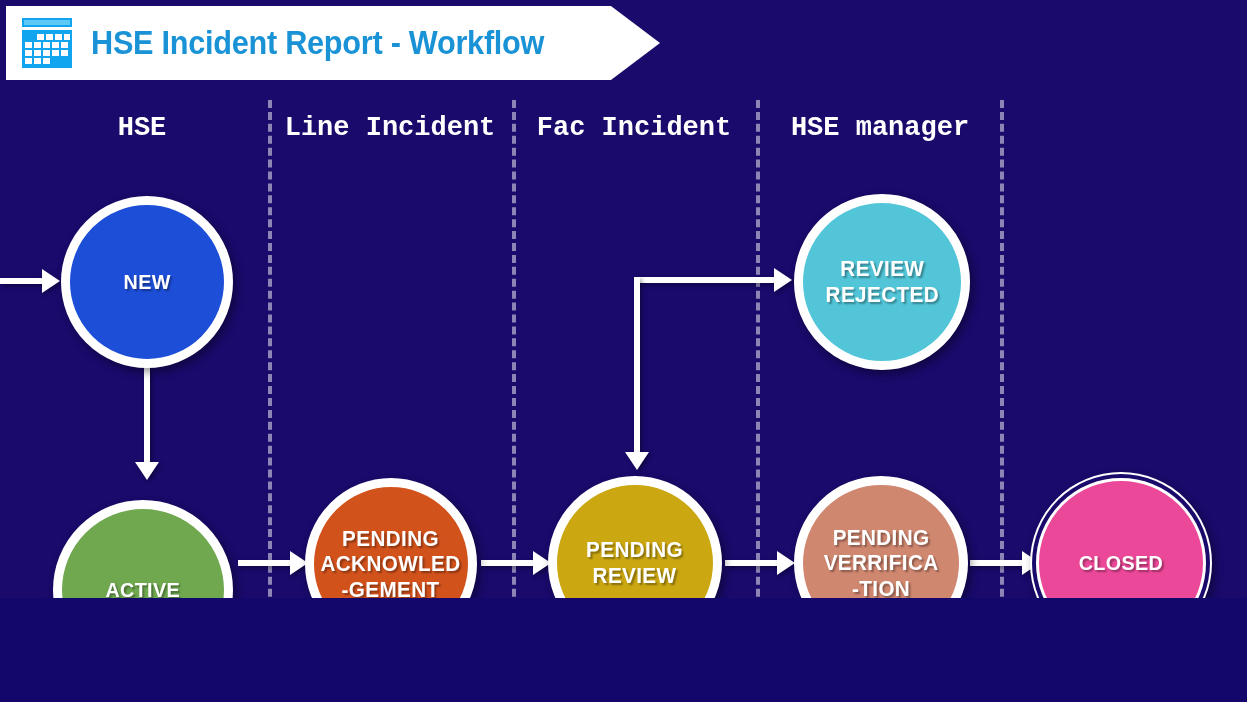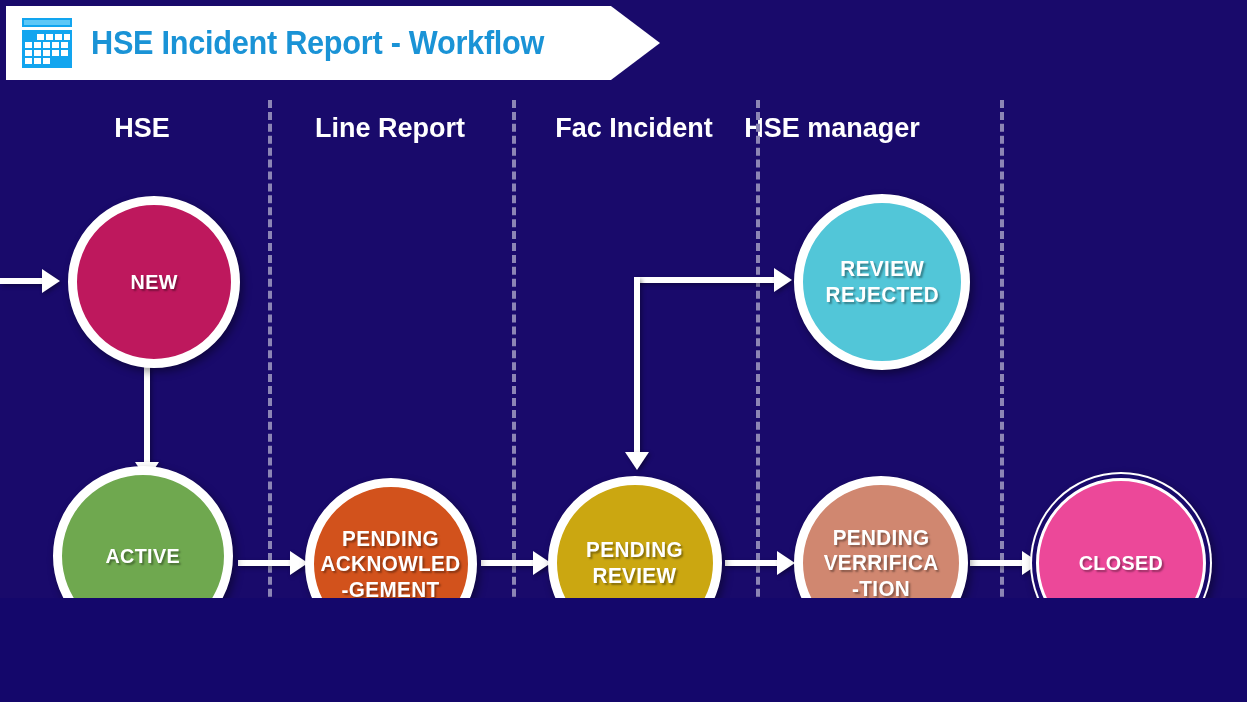--- a/index.html
+++ b/index.html
@@ -55,21 +55,21 @@
 
   
   .lane-header {
     position: absolute;
     color: #ffffff;
     font-size: 27px;
     font-weight: bold;
     white-space: nowrap;
     text-align: right;
     transform: translateX(-50%);
-    font-family: Liberation Sans, sans-serif;
+    font-family: Liberation Mono, monospace;
   }
 
   
   .lane-divider {
     position: absolute;
     top: 100px;
     width: 0;
     height: 592px;
     border-left: 4px dashed #8c85b5;
   }
@@ -156,23 +156,23 @@
           <rect x="5" y="42" width="7" height="6"></rect>
           <rect x="14" y="42" width="7" height="6"></rect>
           <rect x="23" y="42" width="7" height="6"></rect>
         </g>
       </svg>
       <div id="banner-title">HSE Incident Report - Workflow</div>
     </div>
   </div>
 
   <div class="lane-header" style="left:142px; top:113px;">HSE</div>
-  <div class="lane-header" style="left:390px; top:113px;">Line Report</div>
+  <div class="lane-header" style="left:390px; top:113px;">Line Incident</div>
   <div class="lane-header" style="left:634px; top:113px;">Fac Incident</div>
-  <div class="lane-header" style="left:832px; top:113px;">HSE manager</div>
+  <div class="lane-header" style="left:880px; top:113px;">HSE manager</div>
 
   <div class="lane-divider" style="left:268px;"></div>
   <div class="lane-divider" style="left:512px;"></div>
   <div class="lane-divider" style="left:756px;"></div>
   <div class="lane-divider" style="left:1000px;"></div>
 
   <div class="conn h" style="left:0px;   top:278px; width:44px;"></div>
   <div class="arrowhead right" style="left:42px; top:269px;"></div>
 
   <div class="conn v" style="left:144px; top:366px; height:108px;"></div>
@@ -188,29 +188,29 @@
   <div class="arrowhead right" style="left:777px; top:551px;"></div>
 
   <div class="conn h" style="left:970px; top:560px; width:62px;"></div>
   <div class="arrowhead right" style="left:1022px; top:551px;"></div>
 
   <div class="conn h" style="left:634px; top:277px; width:148px;"></div>
   <div class="arrowhead right" style="left:774px; top:268px;"></div>
   <div class="conn v" style="left:634px; top:277px; height:186px;"></div>
   <div class="arrowhead down" style="left:625px; top:452px;"></div>
 
-  <div class="node" style="left:68px; top:196px; width:172px; height:172px; background:#be185d; font-size:21px;">
+  <div class="node" style="left:61px; top:196px; width:172px; height:172px; background:#1d4ed8; font-size:21px;">
     <span class="label">NEW</span>
   </div>
 
   <div class="node" style="left:794px; top:194px; width:176px; height:176px; background:#52c6d8; font-size:22px;">
     <span class="label">REVIEW<br>REJECTED</span>
   </div>
 
-  <div class="node" style="left:53px; top:466px; width:180px; height:180px; background:#6fa84f; font-size:21px;align-items:center;">
+  <div class="node" style="left:53px; top:500px; width:180px; height:180px; background:#6fa84f; font-size:21px;align-items:center;">
     <span class="label">ACTIVE</span>
   </div>
 
   <div class="node" style="left:305px; top:478px; width:172px; height:172px; background:#d2521c; font-size:22px;">
     <span class="label">PENDING<br>ACKNOWLED<br>-GEMENT</span>
   </div>
 
   <div class="node" style="left:548px; top:476px; width:174px; height:174px; background:#cba711; font-size:22px;">
     <span class="label">PENDING<br>REVIEW</span>
   </div>

